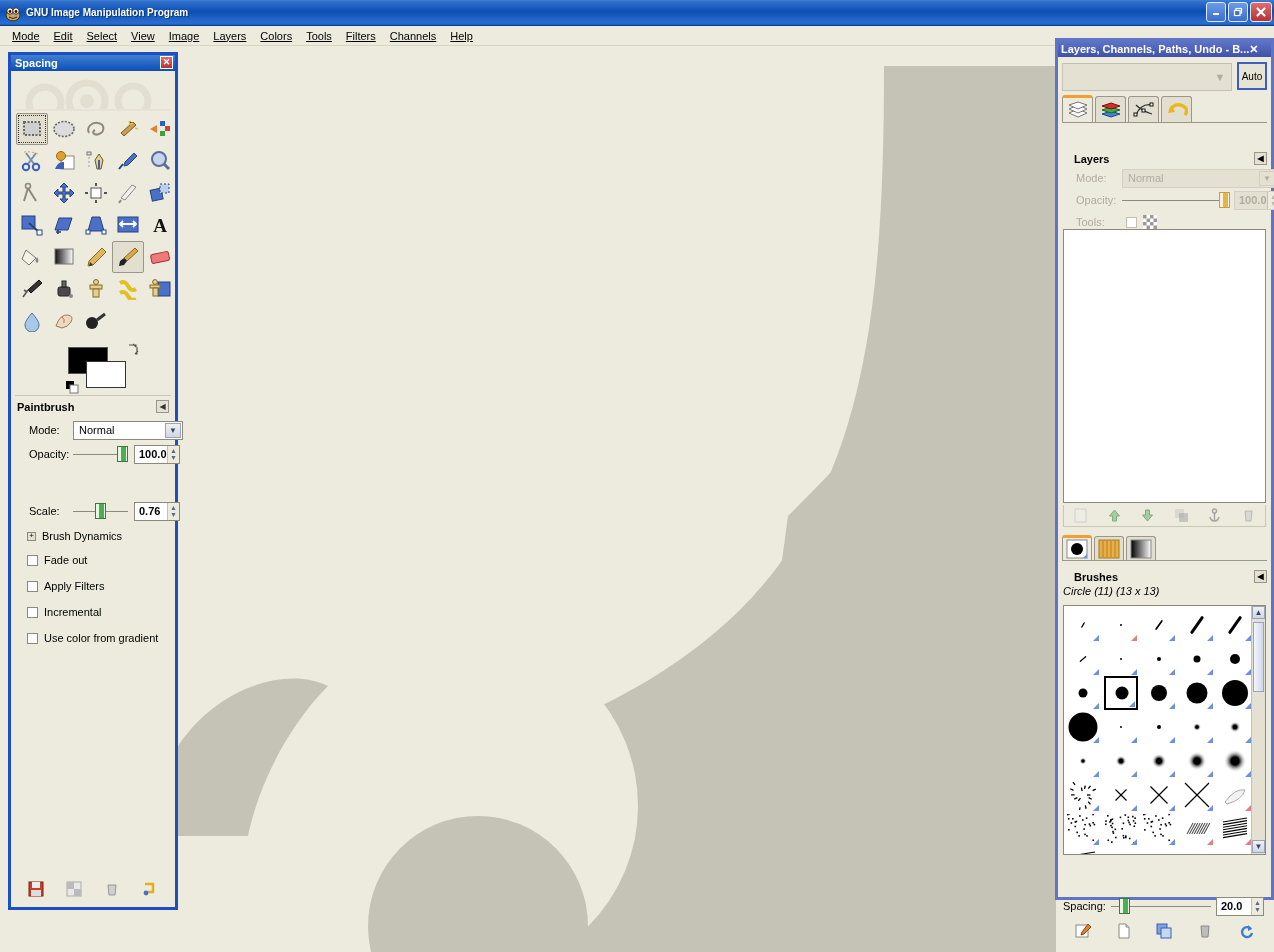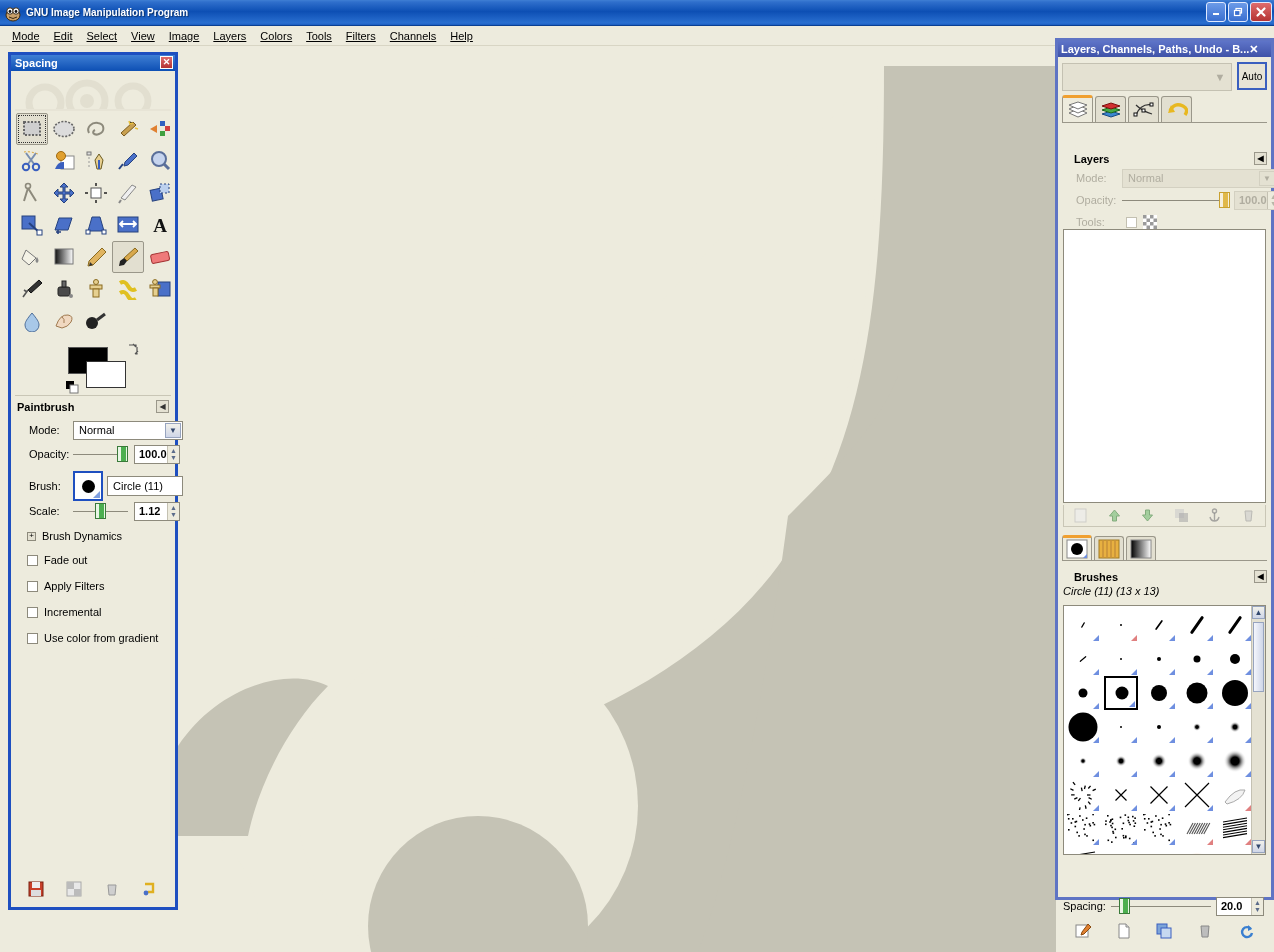--- a/index.html
+++ b/index.html
@@ -571,39 +571,29 @@
         <div class="slider" style="width:55px;">
           <div class="track"></div>
           <div class="knob" style="left:44px;"></div>
         </div>
         <div class="spin" style="width:46px;margin-left:6px;">
           <span>100.0</span>
           <span class="btns">▲<br>▼</span>
         </div>
       </div>
 
-      <div class="row" style="top:398px; height:34px; width:160px;">
-        <span class="lbl">Brush:</span>
-        <div class="brushbtn">
-          <span class="dot"></span>
-          <span class="corner"></span>
-        </div>
-        <div class="combo" style="width:76px;margin-left:4px;height:20px;">
-          <span>Circle (11)</span>
-        </div>
-      </div>
 
       <div class="row" style="top:431px; width:160px;">
         <span class="lbl">Scale:</span>
         <div class="slider" style="width:55px;">
           <div class="track"></div>
           <div class="knob" style="left:22px;"></div>
         </div>
         <div class="spin" style="width:46px;margin-left:6px;">
-          <span>1.12</span>
+          <span>0.76</span>
           <span class="btns">▲<br>▼</span>
         </div>
       </div>
 
       <div class="chkrow" style="top:459px;">
         <span class="expander">+</span>
         <span>Brush Dynamics</span>
       </div>
 
       <div class="chkrow" style="top:483px;">

